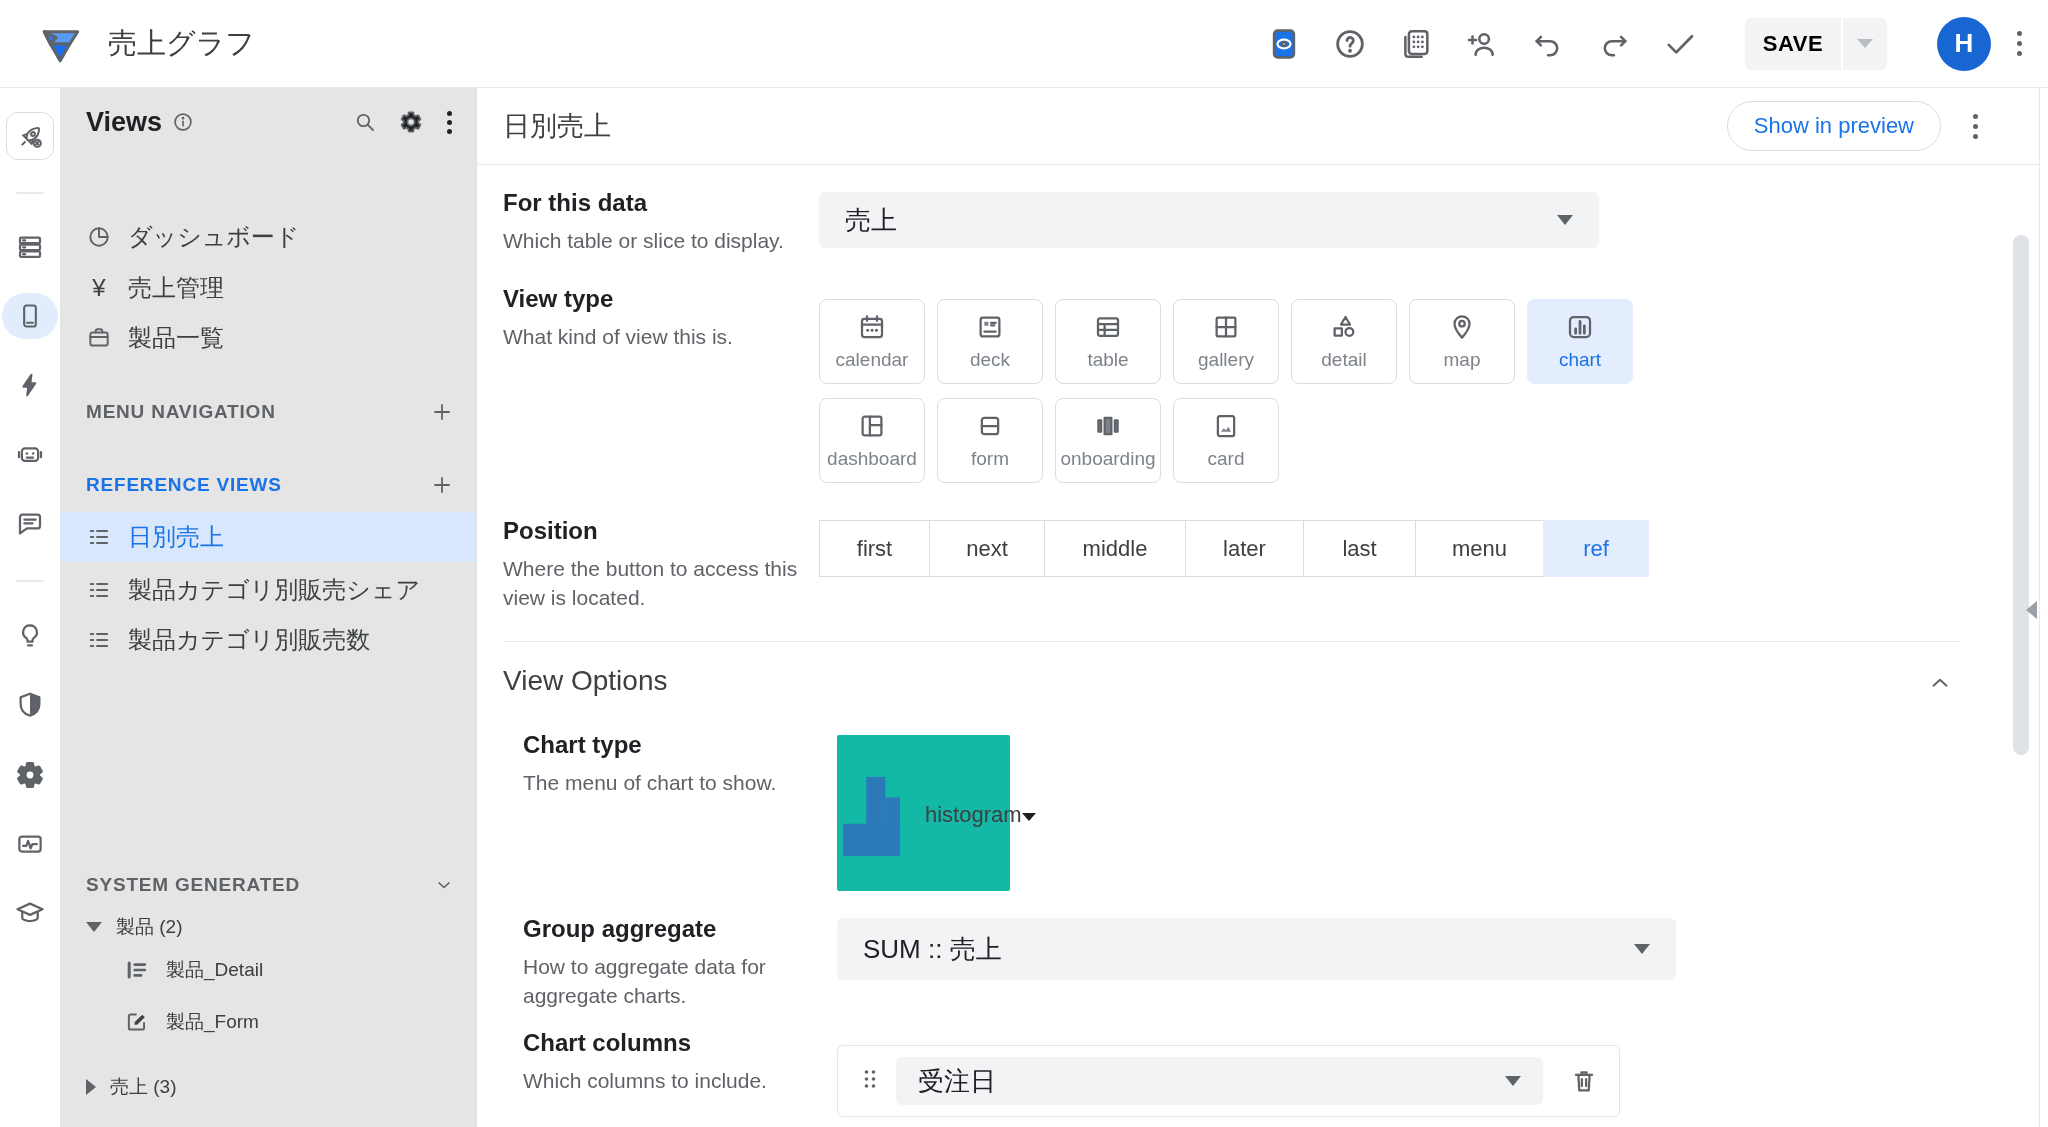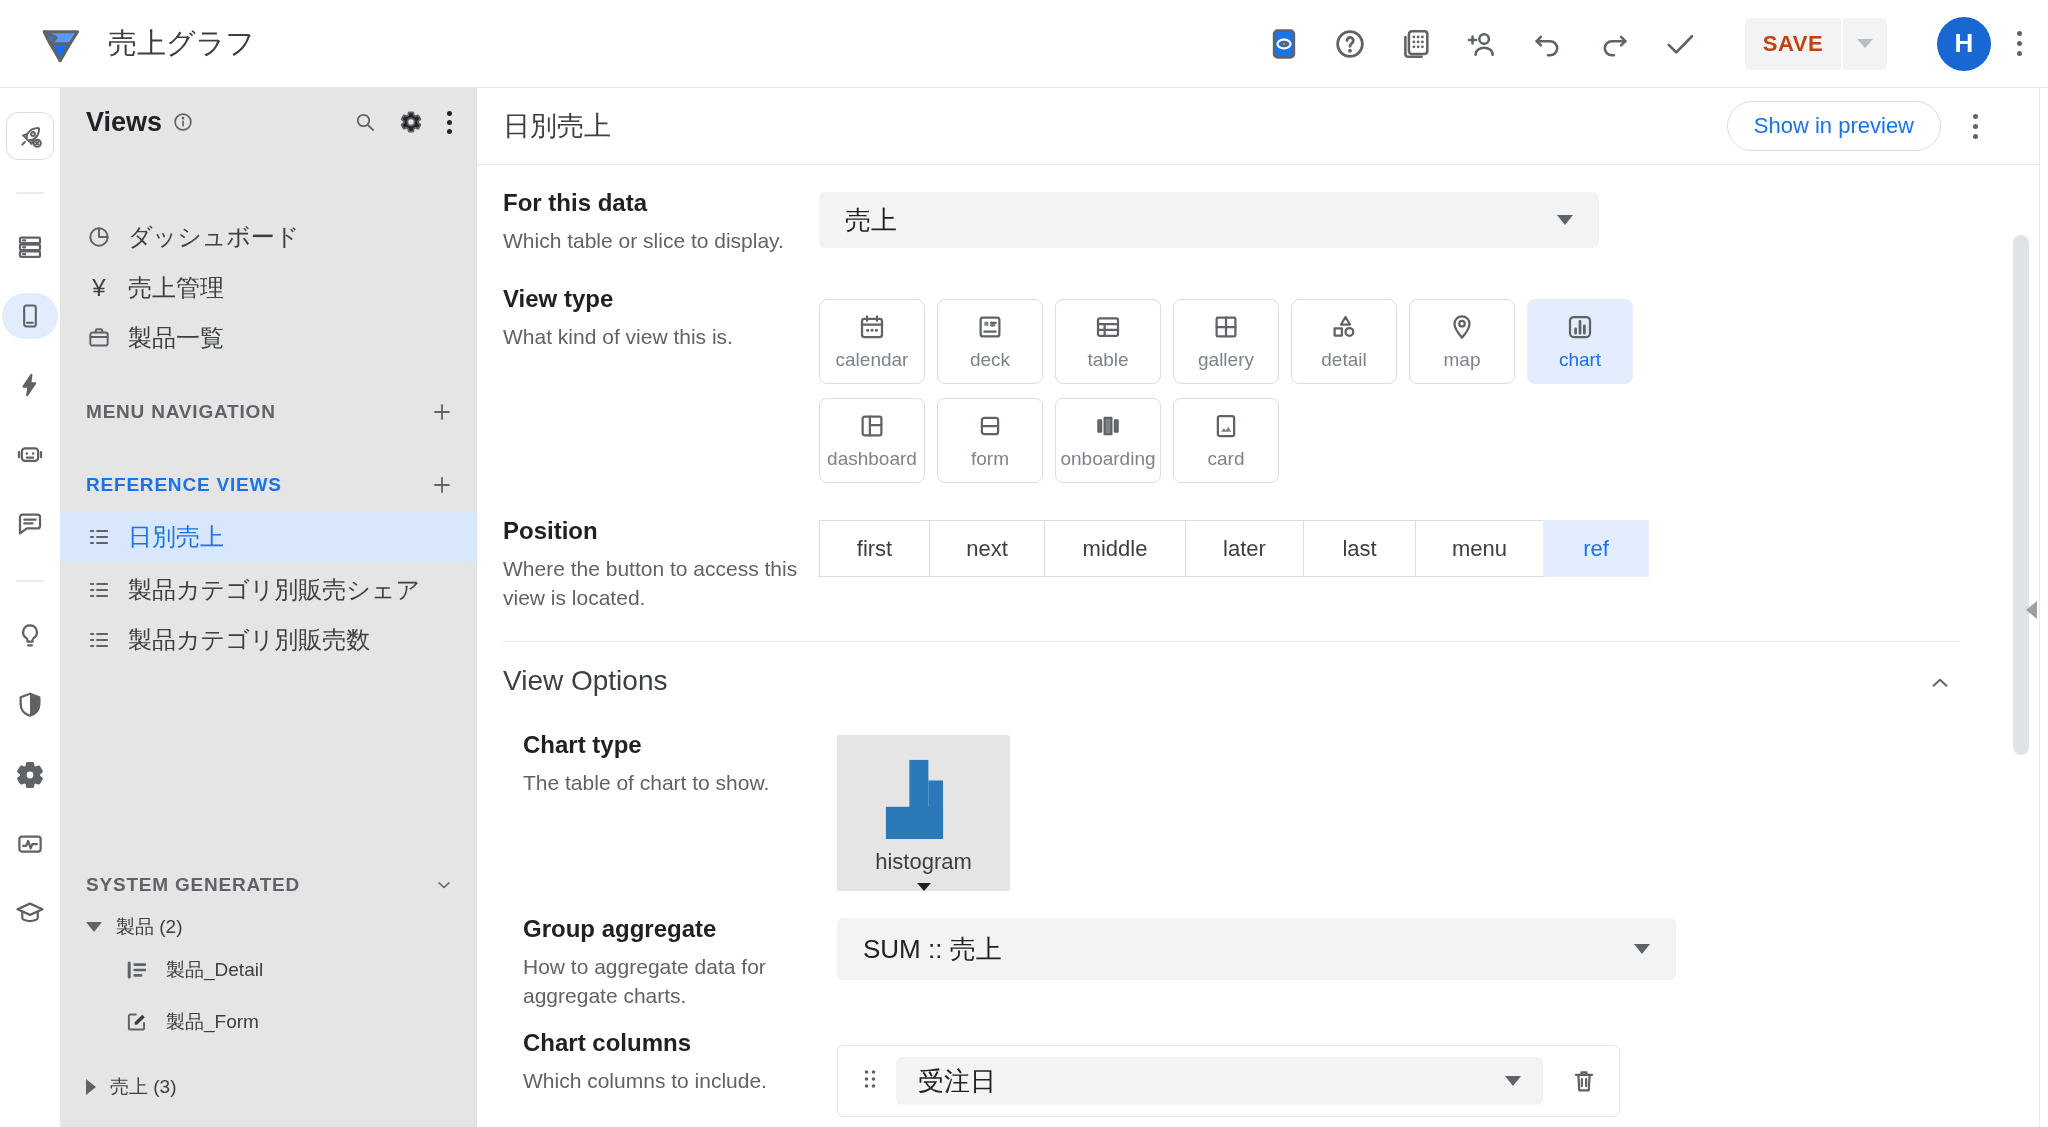--- a/index.html
+++ b/index.html
@@ -8,21 +8,21 @@
   svg.ic{display:block;fill:none;stroke:#5f6368;stroke-width:1.8;stroke-linecap:round;stroke-linejoin:round;}
 
   
   .topbar{position:absolute;top:0;left:0;right:0;height:88px;display:flex;align-items:center;
           padding:0 20px 0 40px;box-sizing:border-box;border-bottom:1px solid #e6e8ea;background:#fff;}
   .app-title{font-size:29px;color:#3c4043;margin-left:26px;}
   .tb-right{margin-left:auto;display:flex;align-items:center;gap:20px;}
   .tb-icon{width:46px;height:46px;display:flex;align-items:center;justify-content:center;border-radius:50%;}
   .save-btn{margin-left:22px;display:flex;border-radius:6px;overflow:hidden;background:#f1f3f4;}
   .save-main{width:96px;height:52px;display:flex;align-items:center;justify-content:center;
-             font-size:22px;letter-spacing:.6px;color:#c2410c;font-weight:700;}
+             font-size:22px;letter-spacing:.6px;color:#000000;font-weight:700;}
   .save-arrow{width:44px;height:52px;display:flex;align-items:center;justify-content:center;border-left:2px solid #fff;}
   .tri-dn-sm{width:0;height:0;border-left:8px solid transparent;border-right:8px solid transparent;border-top:9px solid #b9bdc1;}
   .avatar{margin-left:30px;width:54px;height:54px;border-radius:50%;background:#1967d2;color:#fff;
           display:flex;align-items:center;justify-content:center;font-size:26px;font-weight:700;}
   .kebab{display:flex;flex-direction:column;gap:5px;align-items:center;padding:6px;}
   .kebab i{width:5px;height:5px;border-radius:50%;background:#5f6368;display:block;}
 
   
   .rail{position:absolute;top:88px;left:0;width:60px;bottom:0;background:#fff;border-right:1px solid #eef0f3;}
   .rail-item{position:absolute;left:30px;transform:translate(-50%,-50%);}
@@ -73,22 +73,22 @@
            color:#7d838a;box-sizing:border-box;}
   .vt-tile span{font-size:19px;}
   .vt-tile.selected{background:#e3edfd;border-color:#e3edfd;color:#1a73e8;}
   .pos-row{position:absolute;display:flex;}
   .pos-btn{height:57px;border:1px solid #dadce0;margin-left:-1px;background:#fff;display:flex;
            align-items:center;justify-content:center;font-size:22px;color:#3c4043;box-sizing:border-box;}
   .pos-btn:first-child{margin-left:0;}
   .pos-btn.selected{background:#e3edfd;border-color:#e3edfd;color:#1a73e8;}
   .hdivider{position:absolute;height:1px;background:#e8eaed;}
   .section-heading{position:absolute;font-size:28px;color:#3c4043;}
-  .chart-tile{position:absolute;width:173px;height:156px;background:#e5e5e5;border-radius:2px;
-              display:flex;flex-direction:column;align-items:center;justify-content:flex-end;}
+  .chart-tile{position:absolute;width:173px;height:156px;background:#14b8a6;border-radius:2px;
+              display:flex;flex-direction:row;align-items:center;}
   .chart-tile span{font-size:22px;color:#3c4043;margin-top:4px;}
   .tri-dn-dark{width:0;height:0;border-left:7px solid transparent;border-right:7px solid transparent;
                border-top:8px solid #1f1f1f;margin-top:8px;}
   .cc-card{position:absolute;background:#fff;border:1px solid #e3e5e8;border-radius:6px;display:flex;
            align-items:center;padding-left:22px;box-sizing:border-box;}
   .cc-dd{position:relative;margin-left:16px;width:647px;height:48px;background:#f1f3f4;border-radius:6px;
          display:flex;align-items:center;padding:12px 22px;box-sizing:border-box;font-size:26px;color:#202124;}
   .scroll-thumb{position:absolute;right:19px;top:147px;width:16px;height:520px;background:#dfe2e6;border-radius:8px;}
   .right-strip{position:absolute;top:0;right:0;bottom:0;width:8px;background:#fff;border-left:1px solid #e6e8ea;}
   .collapse-handle{position:absolute;right:11px;top:513px;width:0;height:0;
@@ -544,21 +544,21 @@
 
       <div class="section-heading" style="left:26px;top:500px">View Options</div>
       <span class="vo-chevron">
         <svg class="ic" width="26" height="26" viewBox="0 0 24 24" stroke="#3c4043" stroke-width="2.2">
             <path d="M6 14.5l6-5.5 6 5.5"></path>
           </svg>
       </span>
 
       <div class="field-label" style="left:46px;top:566px">
         <div class="fl-title">Chart type</div>
-        <div class="fl-desc">The table of chart to show.</div>
+        <div class="fl-desc">The menu of chart to show.</div>
       </div>
       <div class="chart-tile" style="left:360px;top:570px">
         <span style="margin-top:10px">
           <svg width="88" height="82" viewBox="0 0 60 56">
             <rect x="20" y="2" width="13" height="54" fill="#2b79b9"></rect>
             <rect x="33" y="16" width="10" height="40" fill="#2b79b9"></rect>
             <rect x="4" y="34" width="39" height="22" fill="#2b79b9"></rect>
           </svg>
         </span>
         <span>histogram</span>

